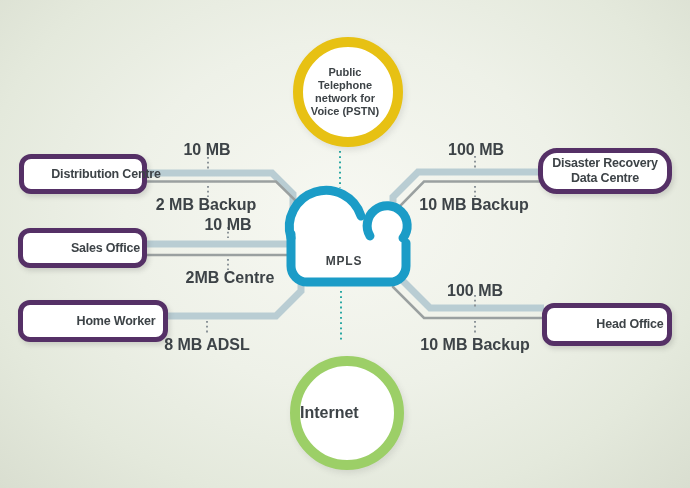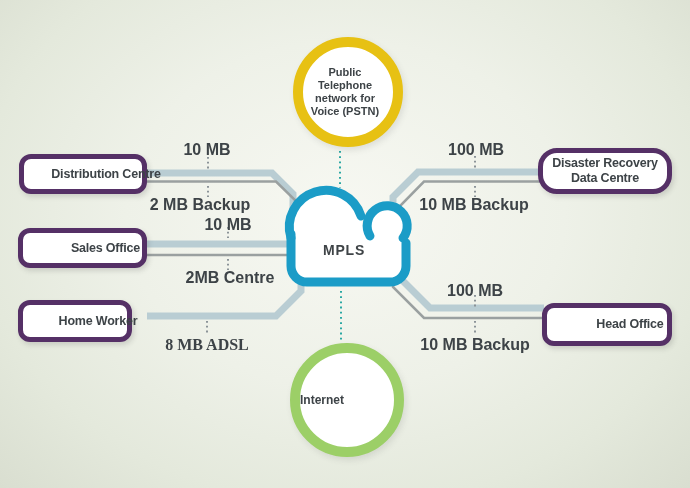--- a/index.html
+++ b/index.html
@@ -18,28 +18,28 @@
   }
   .site-box .nowrap{white-space:nowrap;}
   .ring{
     position:absolute;box-sizing:border-box;border-radius:50%;background:#ffffff;
     display:flex;align-items:center;justify-content:flex-start;text-align:center;
     font-weight:bold;color:#3d4347;box-shadow:2px 3px 6px rgba(70,70,70,0.13);
   }
   .ring-label{line-height:1.18;}
   #pstn-ring{left:293px;top:37px;width:110px;height:110px;border:10px solid #e7c113;font-size:11px;}
   #pstn-ring .ring-label{width:84px;}
-  #internet-ring{left:290px;top:343px;width:114px;height:114px;border:10px solid #9ccf67;font-size:12px;}
+  #internet-ring{left:290px;top:356px;width:114px;height:114px;border:10px solid #9ccf67;font-size:16px;}
   .link-label{
     position:absolute;transform:translateX(-50%);
     font-weight:bold;font-size:16px;color:#3d4347;white-space:nowrap;
   }
   #mpls-label{
-    position:absolute;left:344px;top:242px;transform:translateX(-50%);
-    font-weight:bold;font-size:14px;letter-spacing:0.8px;color:#3f4447;
+    position:absolute;left:344px;top:254px;transform:translateX(-50%);
+    font-weight:bold;font-size:12px;letter-spacing:0.8px;color:#3f4447;
   }
 </style>
 </head>
 <body>
 
 <div id="stage">
 
   <svg id="net-svg" width="690" height="488" viewBox="0 0 690 488">
 
     <path d="M147 173 H272 L293 194 V236" fill="none" stroke="#b9cdd3" stroke-width="7"></path>
@@ -85,33 +85,33 @@
   </div>
 
   <div id="mpls-label">MPLS</div>
 
   <div class="site-box" style="left:19px;top:154px;width:128px;height:40px;">
     <span class="nowrap">Distribution Centre</span>
   </div>
   <div class="site-box" style="left:18px;top:228px;width:129px;height:40px;">
     <span class="nowrap">Sales Office</span>
   </div>
-  <div class="site-box" style="left:18px;top:300px;width:114px;height:42px;">
+  <div class="site-box" style="left:18px;top:300px;width:150px;height:42px;">
     <span class="nowrap">Home Worker</span>
   </div>
   <div class="site-box" style="left:538px;top:148px;width:134px;height:46px;padding:0 4px;border-radius:19px;">
     <span>Disaster Recovery Data Centre</span>
   </div>
   <div class="site-box" style="left:542px;top:303px;width:130px;height:43px;">
     <span class="nowrap">Head Office</span>
   </div>
 
   <div class="link-label" style="left:207px;top:141px;">10 MB</div>
-  <div class="link-label" style="left:200px;top:196px;">2 MB Backup</div>
+  <div class="link-label" style="left:206px;top:196px;">2 MB Backup</div>
   <div class="link-label" style="left:228px;top:216px;">10 MB</div>
   <div class="link-label" style="left:230px;top:269px;">2MB Centre</div>
-  <div class="link-label" style="left:207px;top:336px;font-family:Liberation Serif, serif;">8 MB ADSL</div>
+  <div class="link-label" style="left:207px;top:336px;">8 MB ADSL</div>
   <div class="link-label" style="left:476px;top:141px;">100 MB</div>
   <div class="link-label" style="left:474px;top:196px;">10 MB Backup</div>
   <div class="link-label" style="left:475px;top:282px;">100 MB</div>
   <div class="link-label" style="left:475px;top:336px;">10 MB Backup</div>
 
 </div>
 
 </body></html>

